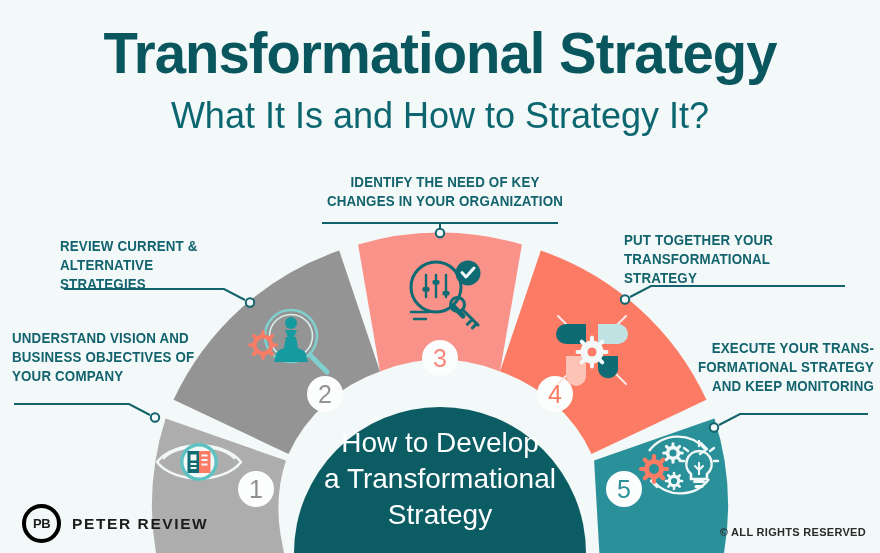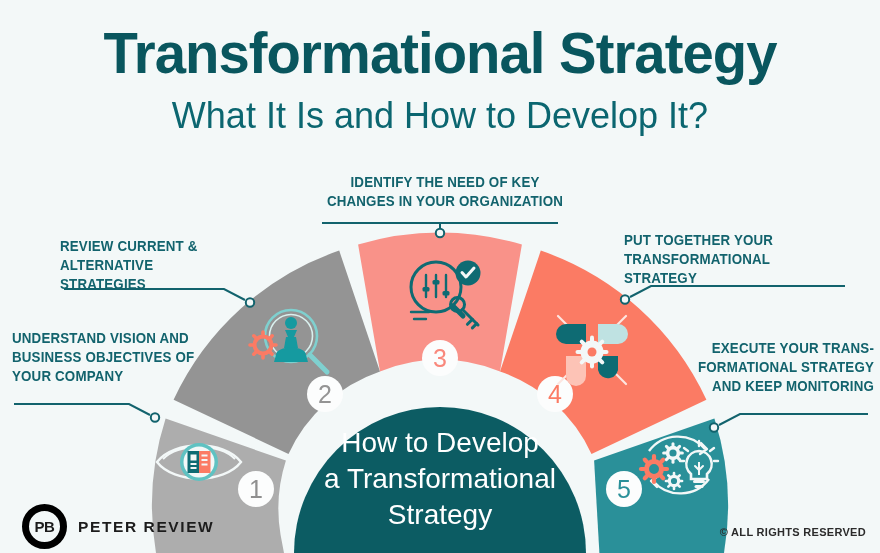--- a/index.html
+++ b/index.html
@@ -55,23 +55,23 @@
   #lab4{left:624px; top:230px; width:250px;}
   #lab5{left:630px; top:338px; width:244px;}
 
   
   .logo{
     position:absolute;left:22px;top:504px;
     display:flex;align-items:center;gap:11px;
   }
   .logo-mark{
     width:31px;height:31px;border-radius:50%;
-    border:7px solid #000000;
+    border:4px solid #000000;
     display:flex;align-items:center;justify-content:center;
-    font-size:15px;font-weight:bold;color:#1c1c1c;
+    font-size:13px;font-weight:bold;color:#1c1c1c;
     letter-spacing:-0.5px;
     font-family:"Liberation Sans", sans-serif;
   }
   .logo-text{
     font-size:15.5px;letter-spacing:1.6px;color:#1c1c1c;
     white-space:nowrap;
   }
   .logo-text b{font-weight:bold;}
   .logo-text span{font-weight:bold;}
   .copyright{
@@ -79,21 +79,21 @@
     font-size:11px;font-weight:bold;letter-spacing:0.3px;
     color:#2b2b2b;white-space:nowrap;text-align:right;
   }
 </style>
 </head>
 <body style="background: rgb(243, 248, 248);">
 
 <div id="stage">
 
   <div class="title">Transformational Strategy</div>
-  <div class="subtitle">What It Is and How to Develop It?</div>
+  <div class="subtitle">What It Is and How to Strategy It?</div>
 
   <svg id="wheel" width="880" height="553" viewBox="0 0 880 553">
     <defs>
       <clipPath id="clipbot">
           <rect x="0" y="0" width="880" height="553"></rect>
         </clipPath>
     </defs>
 
     <g clip-path="url(#clipbot)">
 

